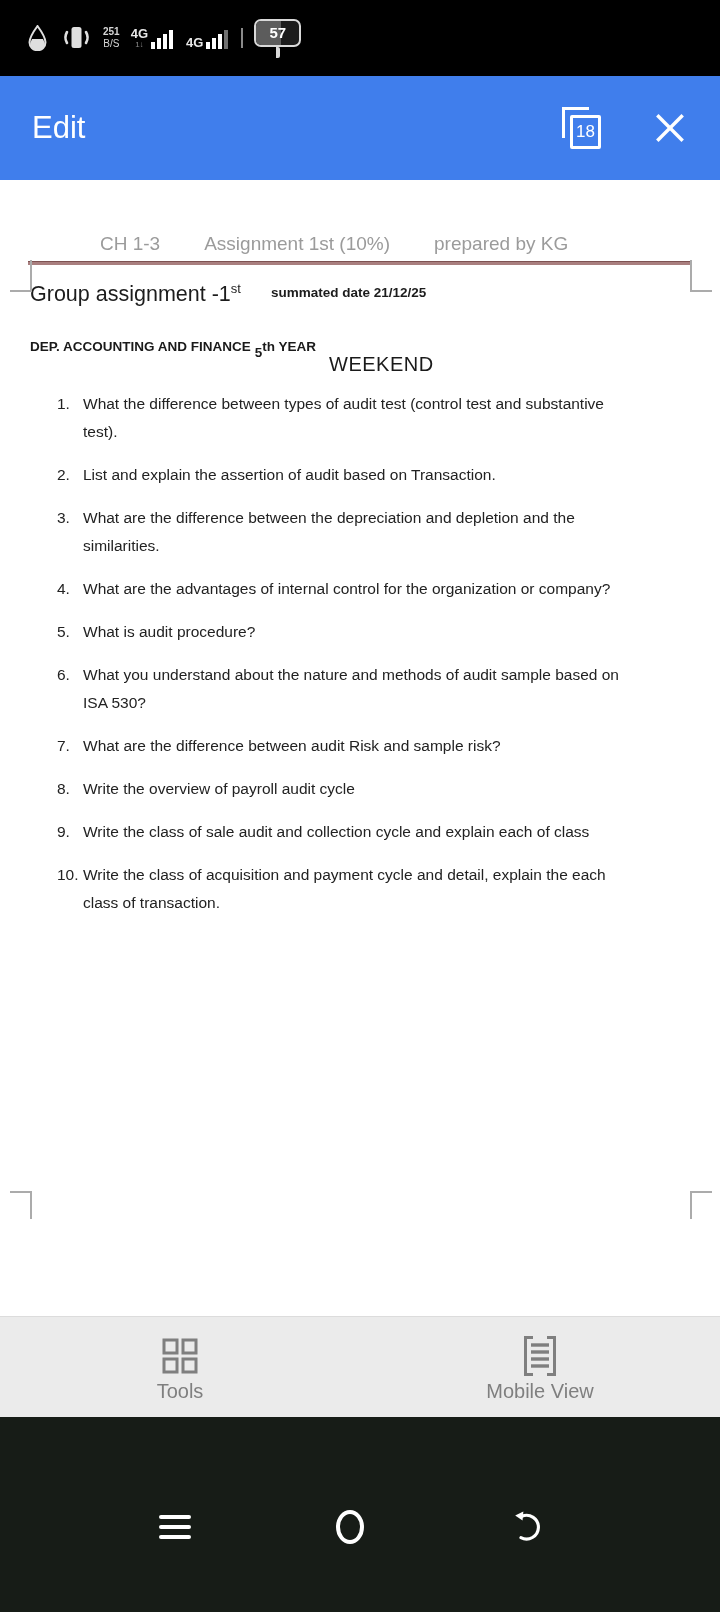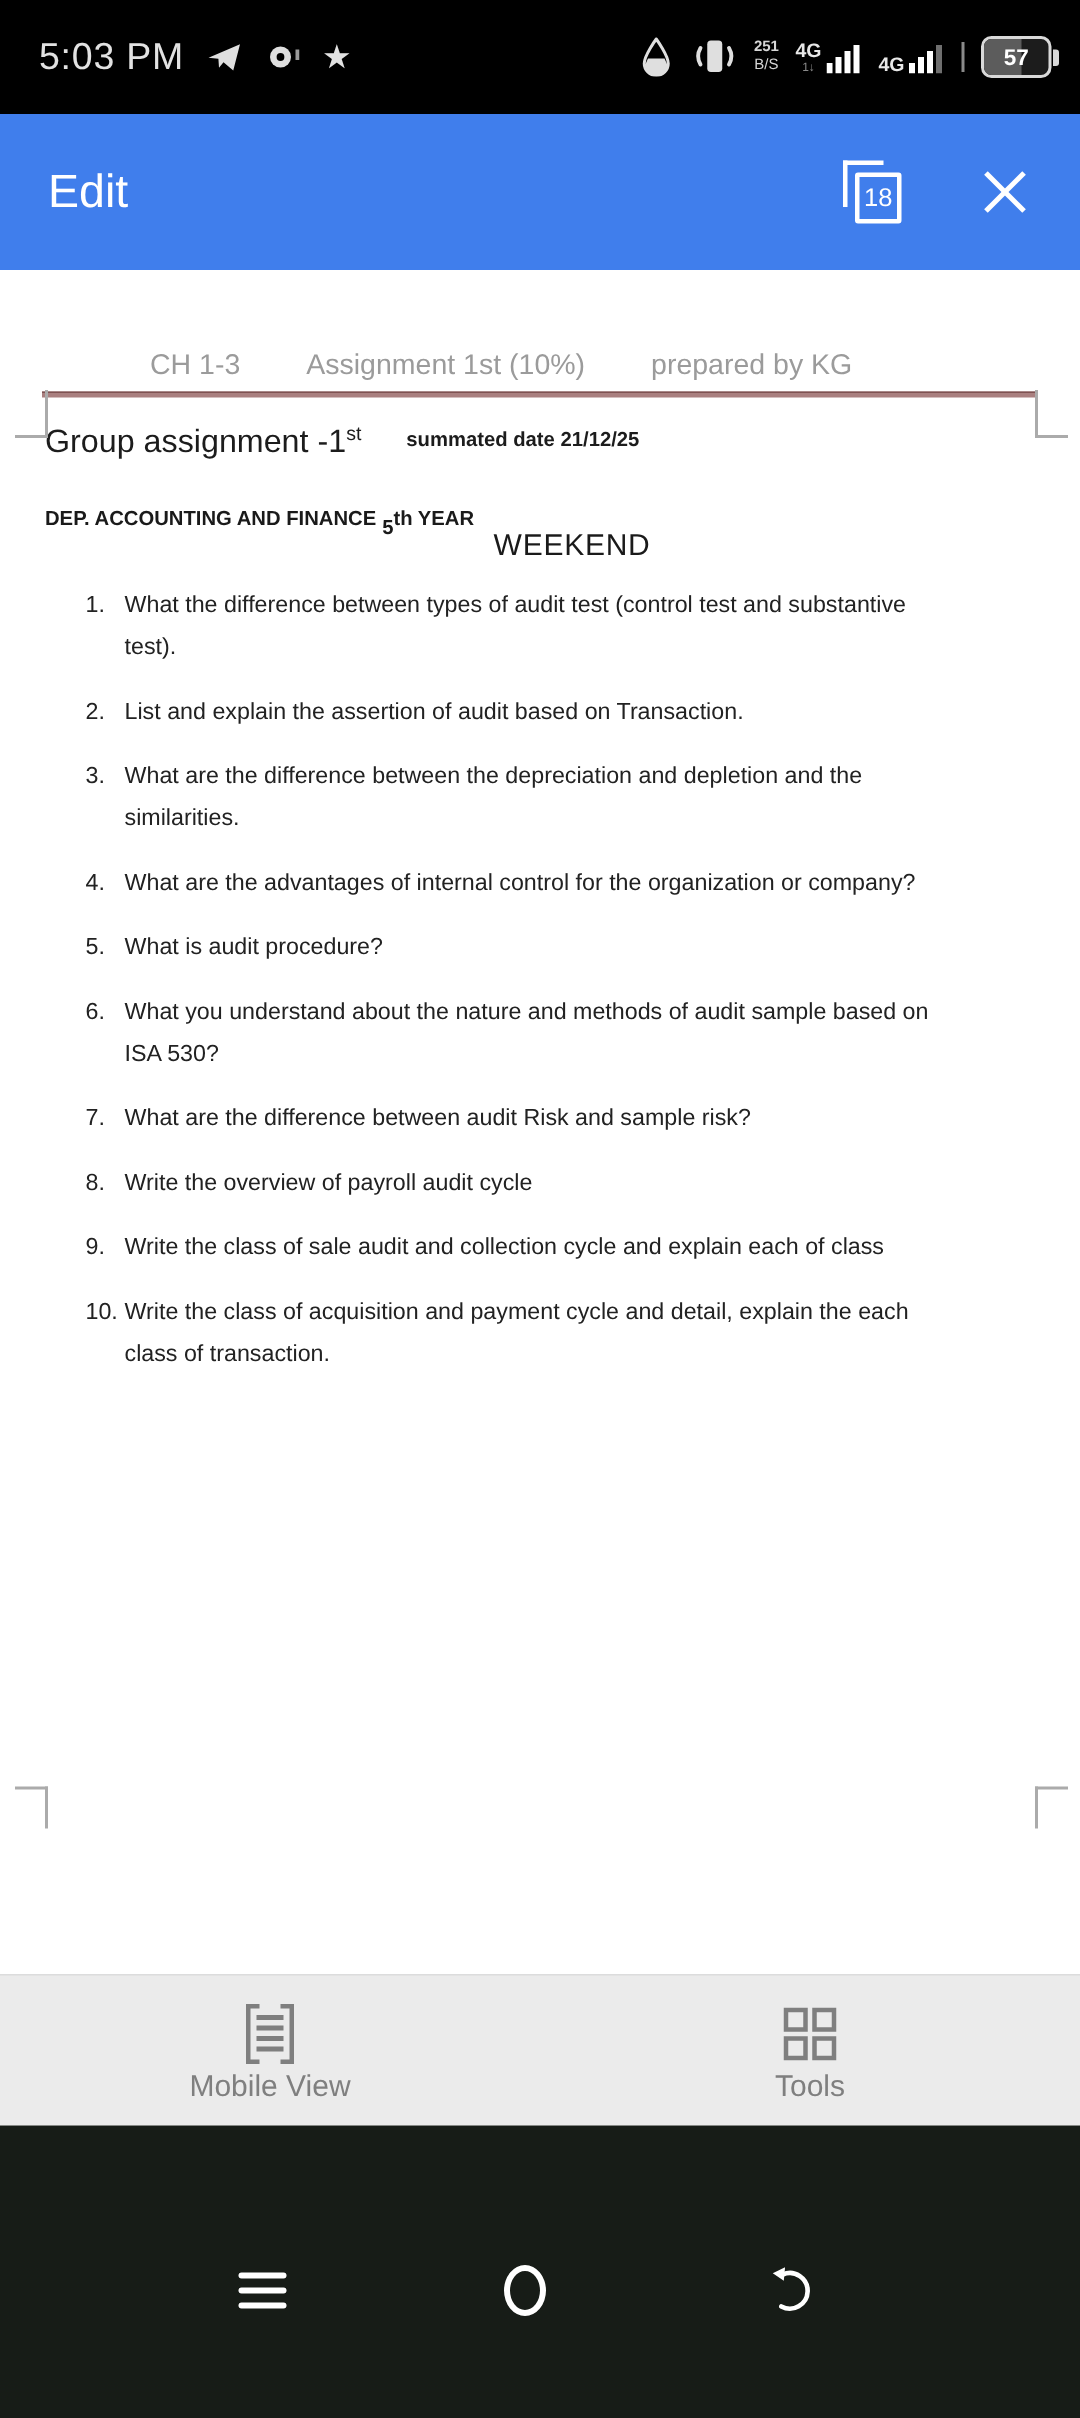--- a/index.html
+++ b/index.html
@@ -15,21 +15,21 @@
   .sb-star { font-size:22px; line-height:1; color:#e2e2e2; }
   .sb-right { display:flex; align-items:center; gap:11px; }
   .sb-rate { display:flex; flex-direction:column; align-items:center; line-height:1; color:#d6d6d6; }
   .sb-rate .v { font-size:10px; font-weight:bold; }
   .sb-rate .u { font-size:10px; margin-top:2px; }
   .signal { display:flex; align-items:flex-end; gap:3px; }
   .sig-txt { display:flex; flex-direction:column; align-items:center; line-height:1; }
   .sig-4g { font-size:13px; font-weight:bold; color:#e8e8e8; }
   .sig-sub { font-size:8px; color:#8a8a8a; margin-top:1px; }
   .sb-sep { width:2px; height:20px; background:#8a8a8a; }
-  .battery { display:flex; align-items:center; }
+  .battery { display:flex; align-items:center;flex-direction:column; }
   .bat-body { width:47px; height:28px; border:2.5px solid #d9d9d9; border-radius:7px; background:#1c1c1c; position:relative; display:flex; align-items:center; justify-content:center; overflow:hidden; }
   .bat-fill { position:absolute; left:0; top:0; bottom:0; width:57%; background:#5c5c5c; }
   .bat-txt { position:relative; font-size:15px; font-weight:bold; color:#fff; }
   .bat-nub { width:4px; height:11px; background:#d9d9d9; border-radius:0 2px 2px 0; margin-left:1px; }
 
   
   .app-bar { height:104px; background:#407EEC; display:flex; align-items:center; justify-content:space-between; padding:0 32px; flex:none; }
   .app-title { color:#fff; font-size:31px; }
   .app-actions { display:flex; align-items:center; gap:48px; }
   .pages-btn { position:relative; width:45px; height:48px; cursor:pointer;text-align:center; }
@@ -72,36 +72,20 @@
   .hamburger { display:flex; flex-direction:column; gap:6px; }
   .hamburger span { width:32px; height:4px; background:#fff; border-radius:2px; }
   .home-ring { width:28px; height:34px; border:4px solid #fff; border-radius:50%; }
 </style>
 </head>
 <body>
 
 <div class="screen">
 
   <div class="status-bar">
-    <div class="sb-left">
-      <span class="sb-time">5:03 PM</span>
-      <span class="sb-icon">
-        <svg width="26" height="24" viewBox="0 0 26 24">
-            <path d="M2 12.5 L23 3.5 L18.5 21 L12 15.5 L9 19.2 L8.6 13.2 Z" fill="#dfdfdf"></path>
-          </svg>
-      </span>
-      <span class="sb-icon">
-        <svg width="24" height="22" viewBox="0 0 24 22">
-          <circle cx="10" cy="11" r="7" fill="#dfdfdf"></circle>
-          <circle cx="10" cy="11" r="2.6" fill="#000"></circle>
-          <rect x="20" y="6" width="2.5" height="7" fill="#9a9a9a"></rect>
-        </svg>
-      </span>
-      <span class="sb-icon sb-star">★</span>
-    </div>
     <div class="sb-right">
       <span class="sb-icon">
         <svg width="23" height="26" viewBox="0 0 23 26">
             <path d="M11.5 1 C11.5 1 3.5 12 3.5 17.3 A8 8 0 0 0 19.5 17.3 C19.5 12 11.5 1 11.5 1 Z" fill="none" stroke="#dfdfdf" stroke-width="2"></path>
             <path d="M4.2 18 A7.3 7.3 0 0 0 18.8 18 L17 14 L6 14 Z" fill="#dfdfdf"></path>
           </svg>
       </span>
       <span class="sb-icon">
         <svg width="32" height="30" viewBox="0 0 32 30">
           <rect x="11.5" y="4" width="10" height="21" rx="2.5" fill="#dfdfdf"></rect>
@@ -241,44 +225,44 @@
 
         <div class="q-item">
           <span class="q-num">10.</span>
           <span class="q-text">Write the class of acquisition and payment cycle and detail, explain the each
 class of transaction.</span>
         </div>
       </div>
   </div>
 
   <div class="toolbar">
+    <div class="tb-btn">
+      <span class="tb-icon">
+        <svg width="40" height="40" viewBox="0 0 40 40">
+          <rect x="4" y="4" width="13" height="13" fill="none" stroke="#7F7F7F" stroke-width="3"></rect>
+          <rect x="23" y="4" width="13" height="13" fill="none" stroke="#7F7F7F" stroke-width="3"></rect>
+          <rect x="4" y="23" width="13" height="13" fill="none" stroke="#7F7F7F" stroke-width="3"></rect>
+          <rect x="23" y="23" width="13" height="13" fill="none" stroke="#7F7F7F" stroke-width="3"></rect>
+        </svg>
+      </span>
+      <span class="tb-label">Tools</span>
+    </div>
     <div class="tb-btn">
       <span class="tb-icon">
         <svg width="38" height="44" viewBox="0 0 38 44">
           <path d="M12 3.5 H4.5 V40.5 H12" fill="none" stroke="#7F7F7F" stroke-width="3"></path>
           <path d="M26 3.5 H33.5 V40.5 H26" fill="none" stroke="#7F7F7F" stroke-width="3"></path>
           <line x1="10" y1="11" x2="28" y2="11" stroke="#7F7F7F" stroke-width="3.4"></line>
           <line x1="10" y1="18" x2="28" y2="18" stroke="#7F7F7F" stroke-width="3.4"></line>
           <line x1="10" y1="25" x2="28" y2="25" stroke="#7F7F7F" stroke-width="3.4"></line>
           <line x1="10" y1="32" x2="28" y2="32" stroke="#7F7F7F" stroke-width="3.4"></line>
         </svg>
       </span>
       <span class="tb-label">Mobile View</span>
     </div>
-    <div class="tb-btn">
-      <span class="tb-icon">
-        <svg width="40" height="40" viewBox="0 0 40 40">
-          <rect x="4" y="4" width="13" height="13" fill="none" stroke="#7F7F7F" stroke-width="3"></rect>
-          <rect x="23" y="4" width="13" height="13" fill="none" stroke="#7F7F7F" stroke-width="3"></rect>
-          <rect x="4" y="23" width="13" height="13" fill="none" stroke="#7F7F7F" stroke-width="3"></rect>
-          <rect x="23" y="23" width="13" height="13" fill="none" stroke="#7F7F7F" stroke-width="3"></rect>
-        </svg>
-      </span>
-      <span class="tb-label">Tools</span>
-    </div>
   </div>
 
   <div class="nav-bar">
     <div class="nav-btn nav-menu">
       <span class="hamburger">
           <span></span>
           <span></span>
           <span></span>
         </span>
     </div>

